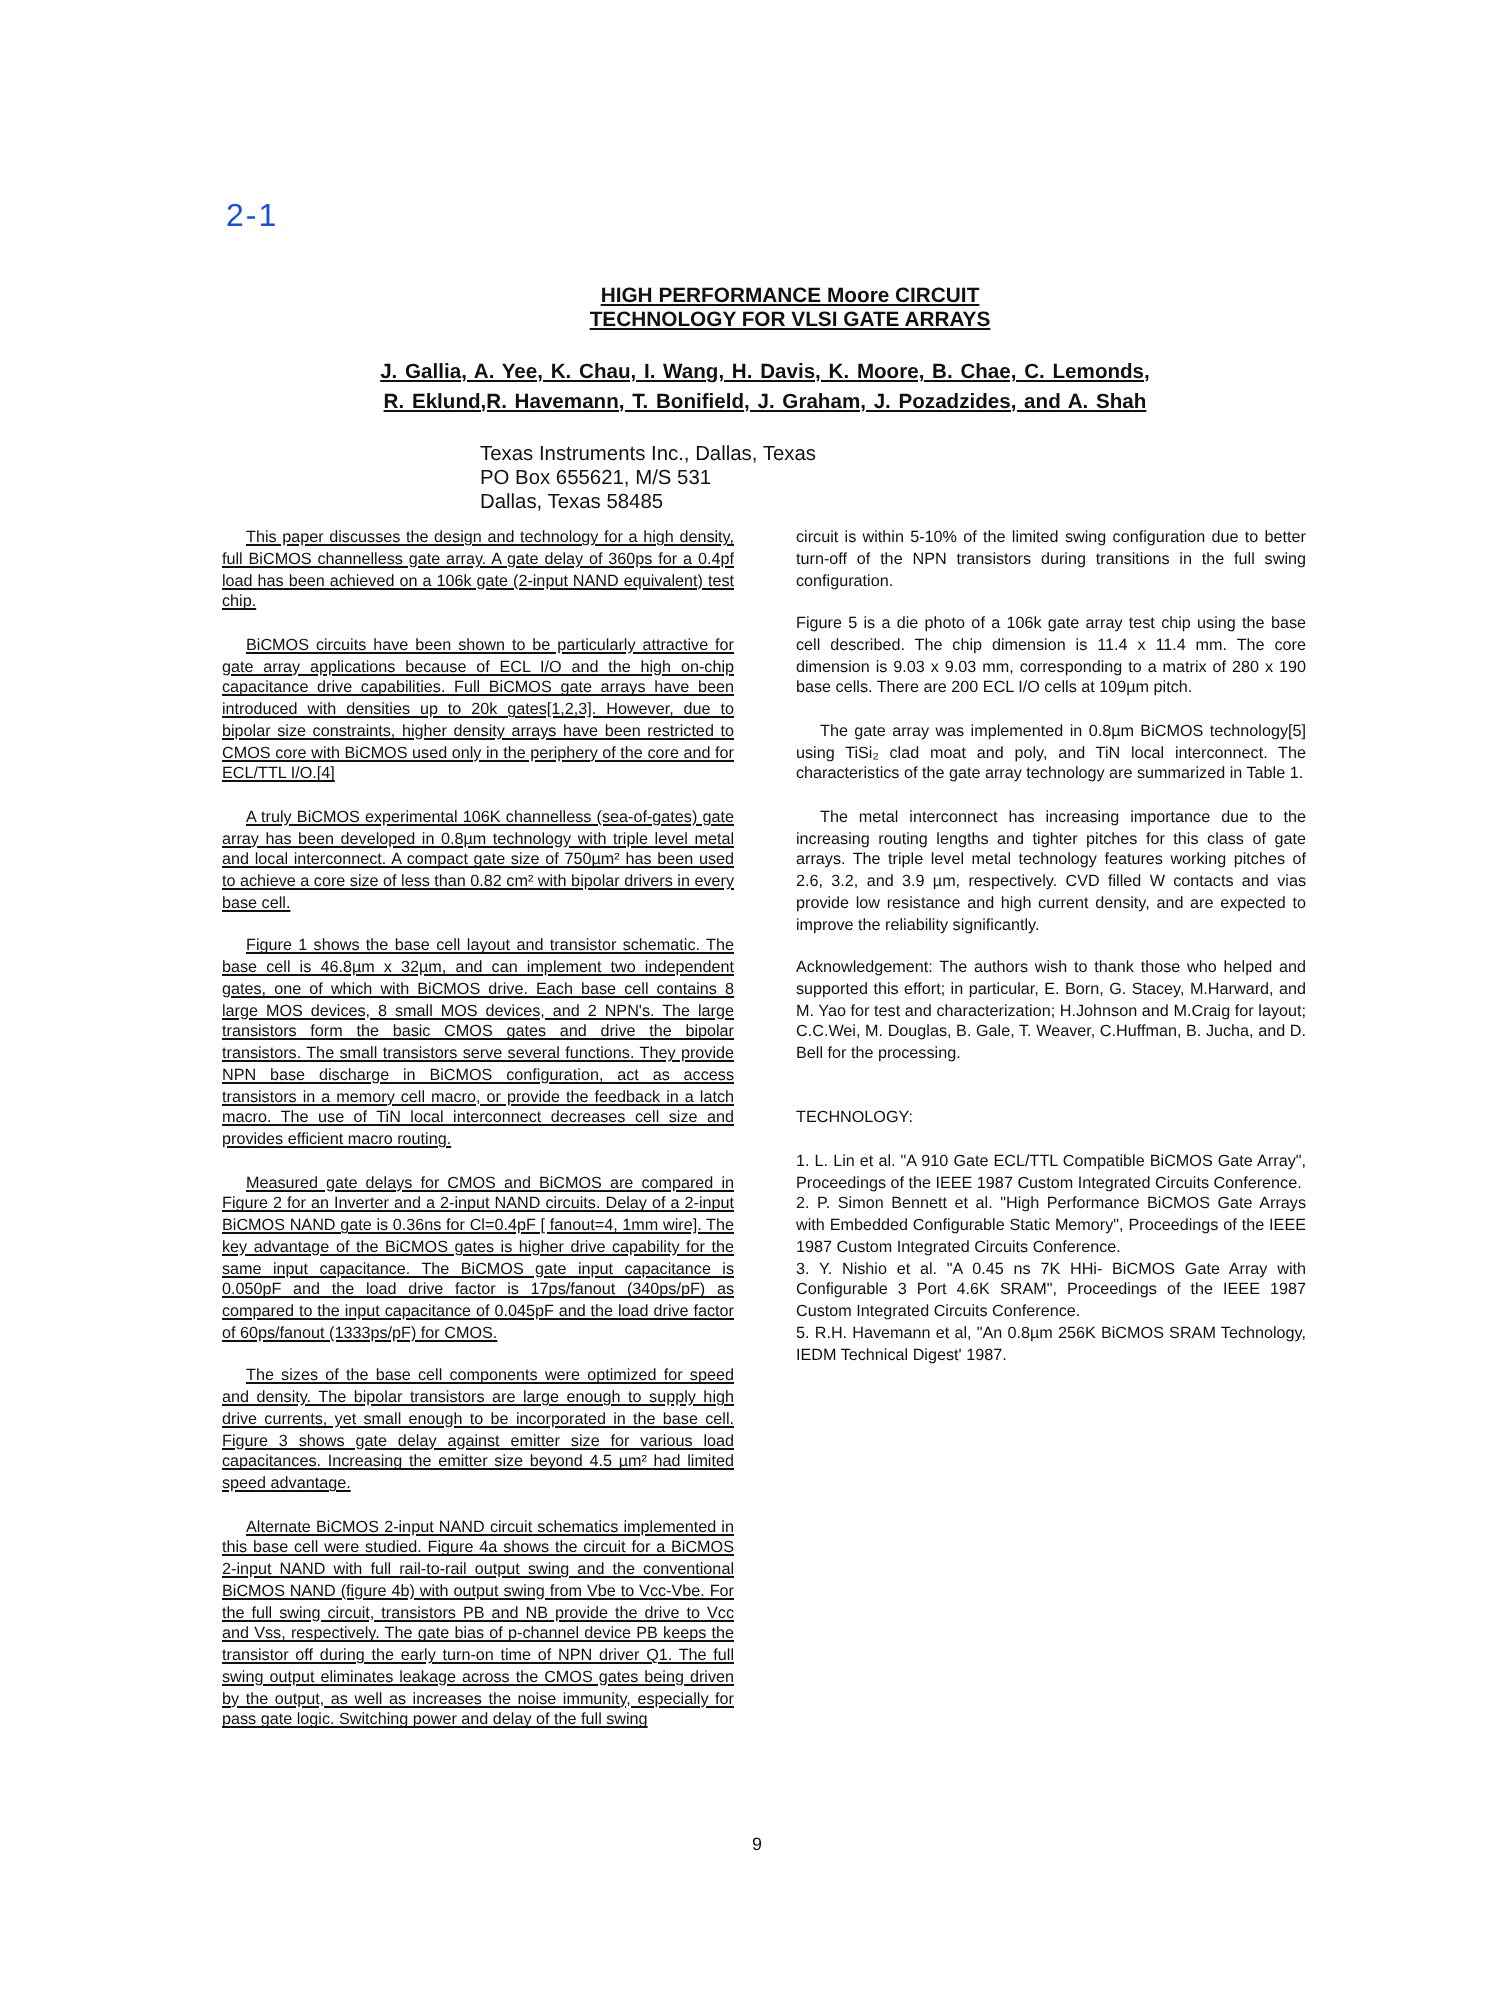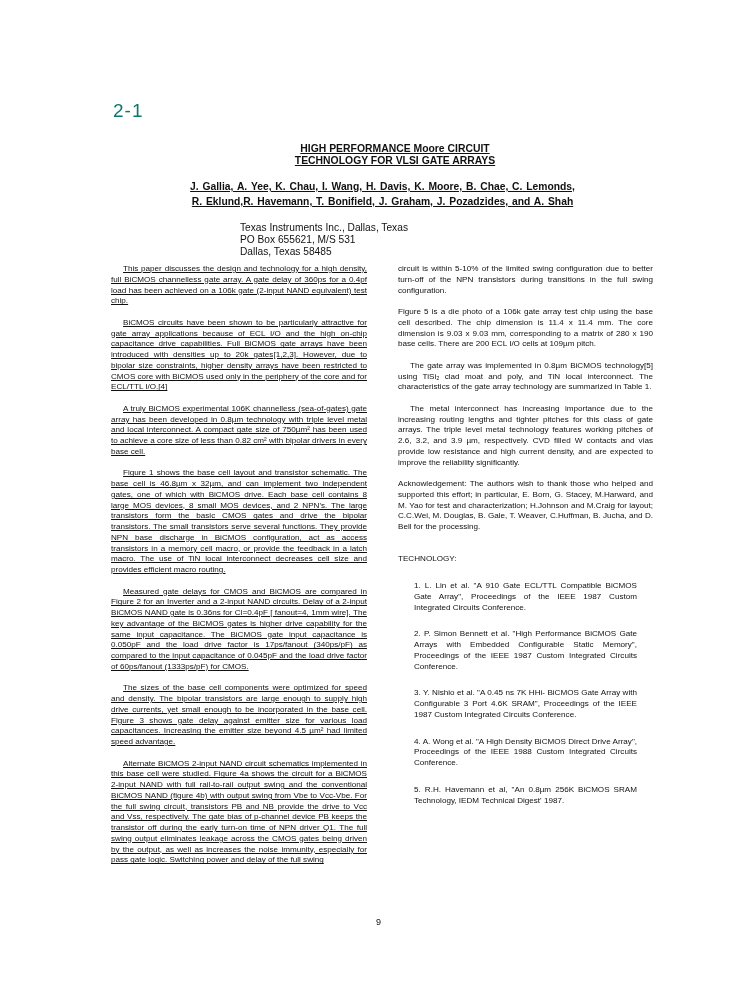--- a/index.html
+++ b/index.html
@@ -1,30 +1,30 @@
 <!DOCTYPE html>
 <html><head>
 <meta charset="utf-8">
 <style>
   html, body { margin: 0; padding: 0; background: #ffffff; }
   body { width: 755px; height: 1000px; position: relative; overflow: hidden; color: #111; }
   .page { position: absolute; left: 0; top: 0; width: 755px; height: 1000px; background: #fff; }
-  .session-no { position: absolute; left: 113px; top: 100px; font-family: "Liberation Sans", sans-serif; font-size: 19px; letter-spacing: 1px; color: #0f766e; }
+  .session-no { position: absolute; left: 113px; top: 100px; font-family: "Liberation Sans", sans-serif; font-size: 16px; letter-spacing: 1px; color: #1d4ed8; }
   .title { position: absolute; left: 200px; top: 143px; width: 390px; text-align: center; font-family: "Liberation Sans", sans-serif; font-weight: bold; font-size: 10.4px; line-height: 11.5px; }
   .title span { display: block; text-decoration: underline; }
   .authors { position: absolute; left: 170px; top: 180px; width: 425px; text-align: center; font-family: "Liberation Sans", sans-serif; font-weight: bold; font-size: 10.3px; line-height: 14.5px; word-spacing: 1px; text-decoration: underline; }
   .authors span { display: block; white-space: nowrap; }
   .affil { position: absolute; left: 240px; top: 222px; width: 290px; text-align: left; font-family: "Liberation Sans", sans-serif; font-size: 10.2px; line-height: 12.2px; }
   .affil span { display: block; }
   .col { position: absolute; top: 264px; font-family: "Liberation Sans", sans-serif; font-size: 8.1px; line-height: 10.75px; text-align: justify; }
   .col.left { left: 111px; width: 256px; text-decoration: underline; }
   .col.right { left: 398px; width: 255px; }
   .col p { margin: 0 0 10.75px 0; }
   .col p.indent { text-indent: 12px; }
-  .col p.ref { margin: 16px; }
+  .col p.ref { margin: 0; }
   .col p.refs-head { margin: 0 0 10.75px 0; }
   .spacer { height: 10.75px; }
   .page-num { position: absolute; left: 376px; top: 917px; font-family: "Liberation Sans", sans-serif; font-size: 9px; }
 </style>
 </head>
 <body>
 
 <div class="page">
 
   <div class="session-no">2-1</div>
@@ -59,18 +59,17 @@
     <p>circuit is within 5-10% of the limited swing configuration due to better turn-off of the NPN transistors during transitions in the full swing configuration.</p>
     <p>Figure 5 is a die photo of a 106k gate array test chip using the base cell described.  The chip dimension is 11.4 x 11.4 mm. The core dimension is 9.03 x 9.03 mm, corresponding to a matrix of 280 x 190 base cells.  There are 200 ECL I/O cells at 109µm pitch.</p>
     <p class="indent">The gate array was implemented in 0.8µm BiCMOS technology[5] using TiSi₂ clad moat and poly, and TiN local interconnect. The characteristics of the gate array technology are summarized in Table 1.</p>
     <p class="indent">The metal interconnect has increasing importance due to the increasing routing lengths and tighter pitches for this class of gate arrays.  The triple level metal technology features working pitches of 2.6, 3.2, and 3.9 µm, respectively.  CVD filled W contacts and vias provide low resistance and high current density, and are expected to improve the reliability significantly.</p>
     <p>Acknowledgement: The authors wish to thank those who helped and supported this effort; in particular, E. Born, G. Stacey, M.Harward, and M. Yao for test and characterization; H.Johnson and M.Craig for layout; C.C.Wei, M. Douglas, B. Gale, T. Weaver, C.Huffman, B. Jucha, and D. Bell for the processing.</p>
     <div class="spacer"></div>
     <p class="refs-head">TECHNOLOGY:</p>
     <p class="ref">1.  L. Lin et al.  "A 910 Gate ECL/TTL Compatible BiCMOS Gate Array",  Proceedings of the IEEE 1987 Custom Integrated Circuits Conference.</p>
     <p class="ref">2.  P. Simon Bennett et al.  "High Performance BiCMOS Gate Arrays with Embedded Configurable Static Memory", Proceedings of the IEEE 1987 Custom Integrated Circuits Conference.</p>
     <p class="ref">3.  Y. Nishio et al.  "A 0.45 ns 7K HHi- BiCMOS Gate Array with Configurable 3 Port 4.6K SRAM",  Proceedings of the IEEE 1987 Custom Integrated Circuits Conference.</p>
-    <p class="ref">4.  A. Wong et al.  "A High Density BiCMOS Direct Drive Array", Proceedings of the IEEE 1988 Custom Integrated Circuits Conference.</p>
     <p class="ref">5.  R.H. Havemann et al,  "An 0.8µm 256K BiCMOS SRAM Technology, IEDM Technical Digest'  1987.</p>
   </div>
 
   <div class="page-num">9</div>
 </div>
 
 </body></html>

